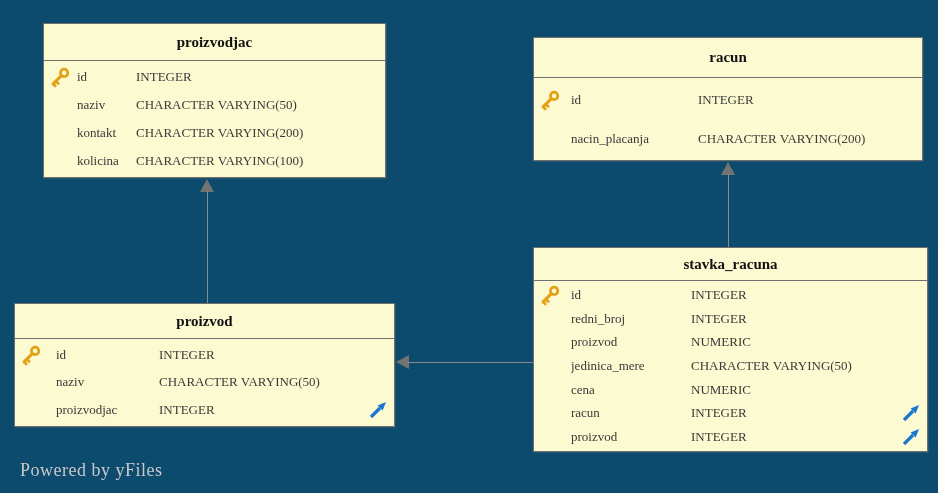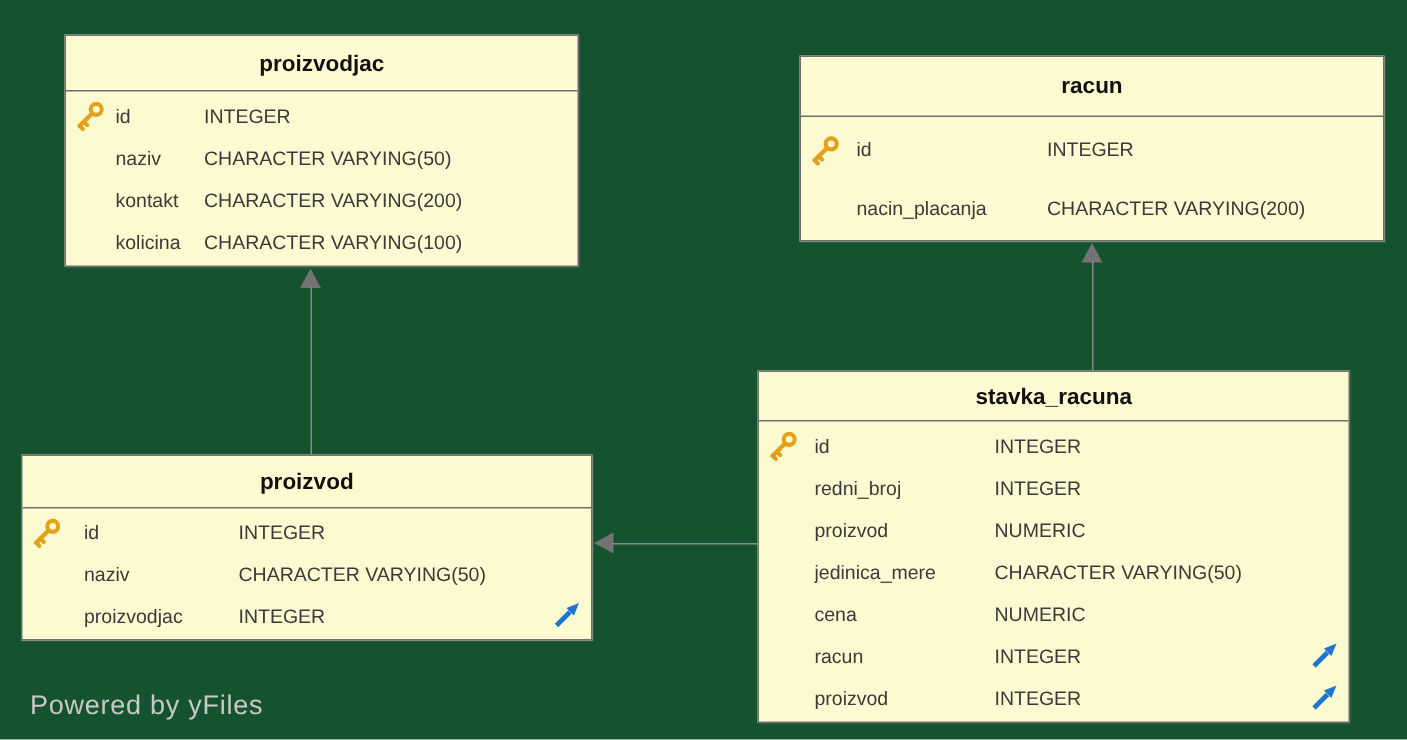--- a/index.html
+++ b/index.html
@@ -1,21 +1,21 @@
 <!DOCTYPE html>
 <html><head>
 <meta charset="utf-8">
 <style>
   html,body{margin:0;padding:0;background:#ffffff;}
   #canvas{
     position:relative;
     width:938px;height:493px;
-    background:#14532d;
+    background:#0c4a6e;
     overflow:hidden;
-    font-family:Liberation Sans, sans-serif;
+    font-family:Liberation Serif, serif;
   }
   
   .table{
     position:absolute;
     box-sizing:border-box;
     background:var(--table-fill,#fcfad0);
     border:1px solid var(--table-border,#6f6f6f);
     box-shadow:1px 1px 0 rgba(120,120,120,.25);
   }
   .t-head{
@@ -25,20 +25,21 @@
     font-size:15px;font-weight:bold;
     color:var(--title-text,#111111);
     border-bottom:1px solid var(--table-border,#6f6f6f);
   }
   .t-rows{
     position:absolute;
     left:0;right:0;bottom:0;top:var(--head-h,36px);
     display:flex;flex-direction:column;
     padding:2px 0;
     box-sizing:border-box;
+    justify-content:flex-end;
   }
   .row{
     flex:1;
     position:relative;
     display:flex;align-items:center;
     font-size:13px;
     color:var(--attr-text,#3a3a3a);
     white-space:nowrap;
   }
   .cell-icon{
@@ -179,21 +180,21 @@
           <span class="cell-fk">
             <svg width="20" height="20" viewBox="0 0 20 20">
               <path d="M3 17 L12 8" stroke="#1B76D2" stroke-width="3.2" fill="none"></path>
               <polygon points="18,2 14.6,10.4 9.6,5.4" fill="#1B76D2"></polygon>
             </svg>
           </span>
         </div>
       </div>
   </div>
 
-  <div class="table" style="left:505px;top:247px;width:395px;height:235px;--head-h:33px;--icon-w:37px;--name-w:120px;">
+  <div class="table" style="left:533px;top:247px;width:395px;height:205px;--head-h:33px;--icon-w:37px;--name-w:120px;">
     <div class="t-head">stavka_racuna</div>
     <div class="t-rows">
         <div class="row">
           <span class="cell-icon">
             <svg width="22" height="22" viewBox="0 0 24 24" fill="none">
               <circle cx="16.5" cy="7.5" r="4" stroke="#E2A117" stroke-width="3"></circle>
               <path d="M13.5 10.5 L4.5 19.5" stroke="#E2A117" stroke-width="3.2" stroke-linecap="round"></path>
               <path d="M7.5 16.5 L10 19" stroke="#E2A117" stroke-width="3" stroke-linecap="round"></path>
               <path d="M4.5 19.5 L6.8 21.8" stroke="#E2A117" stroke-width="3" stroke-linecap="round"></path>
             </svg>

